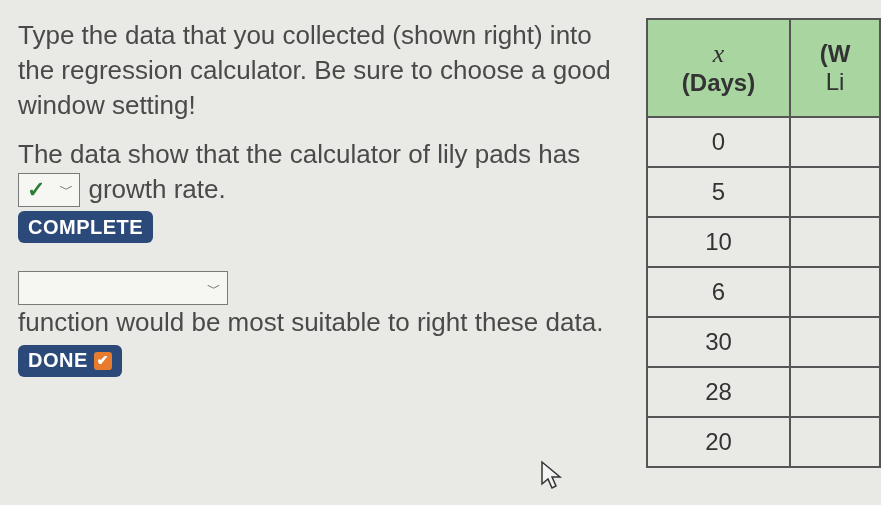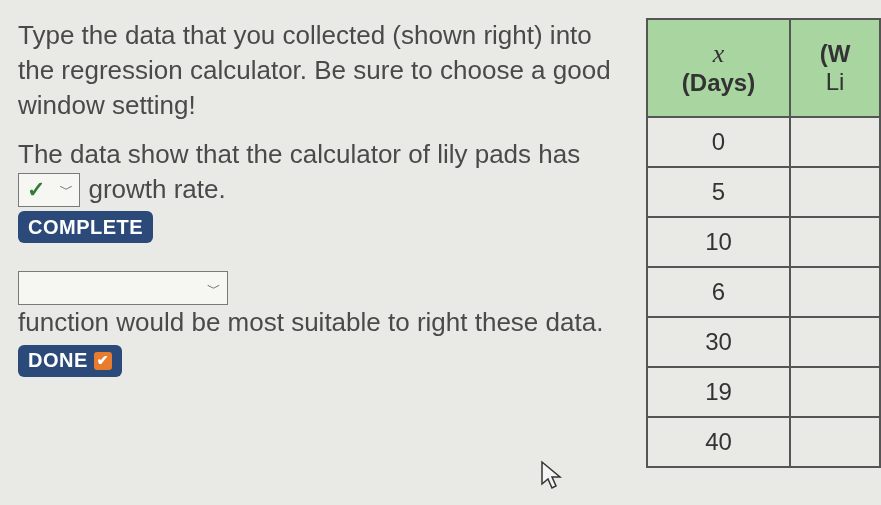--- a/index.html
+++ b/index.html
@@ -182,25 +182,25 @@
           </tr>
         <tr>
             <td>6</td>
             <td></td>
           </tr>
         <tr>
             <td>30</td>
             <td></td>
           </tr>
         <tr>
-            <td>19</td>
-            <td></td>
-          </tr>
-        <tr>
-            <td>40</td>
+            <td>28</td>
+            <td></td>
+          </tr>
+        <tr>
+            <td>20</td>
             <td></td>
           </tr>
       </tbody>
     </table>
   </div>
 
   <svg class="cursor" width="26" height="30">
     <path d="M2 2 L2 24 L8 19 L12 28 L16 26 L12 17 L20 17 Z" fill="#f4f4f4" stroke="#333" stroke-width="1.5"></path>
   </svg>
 </div>

